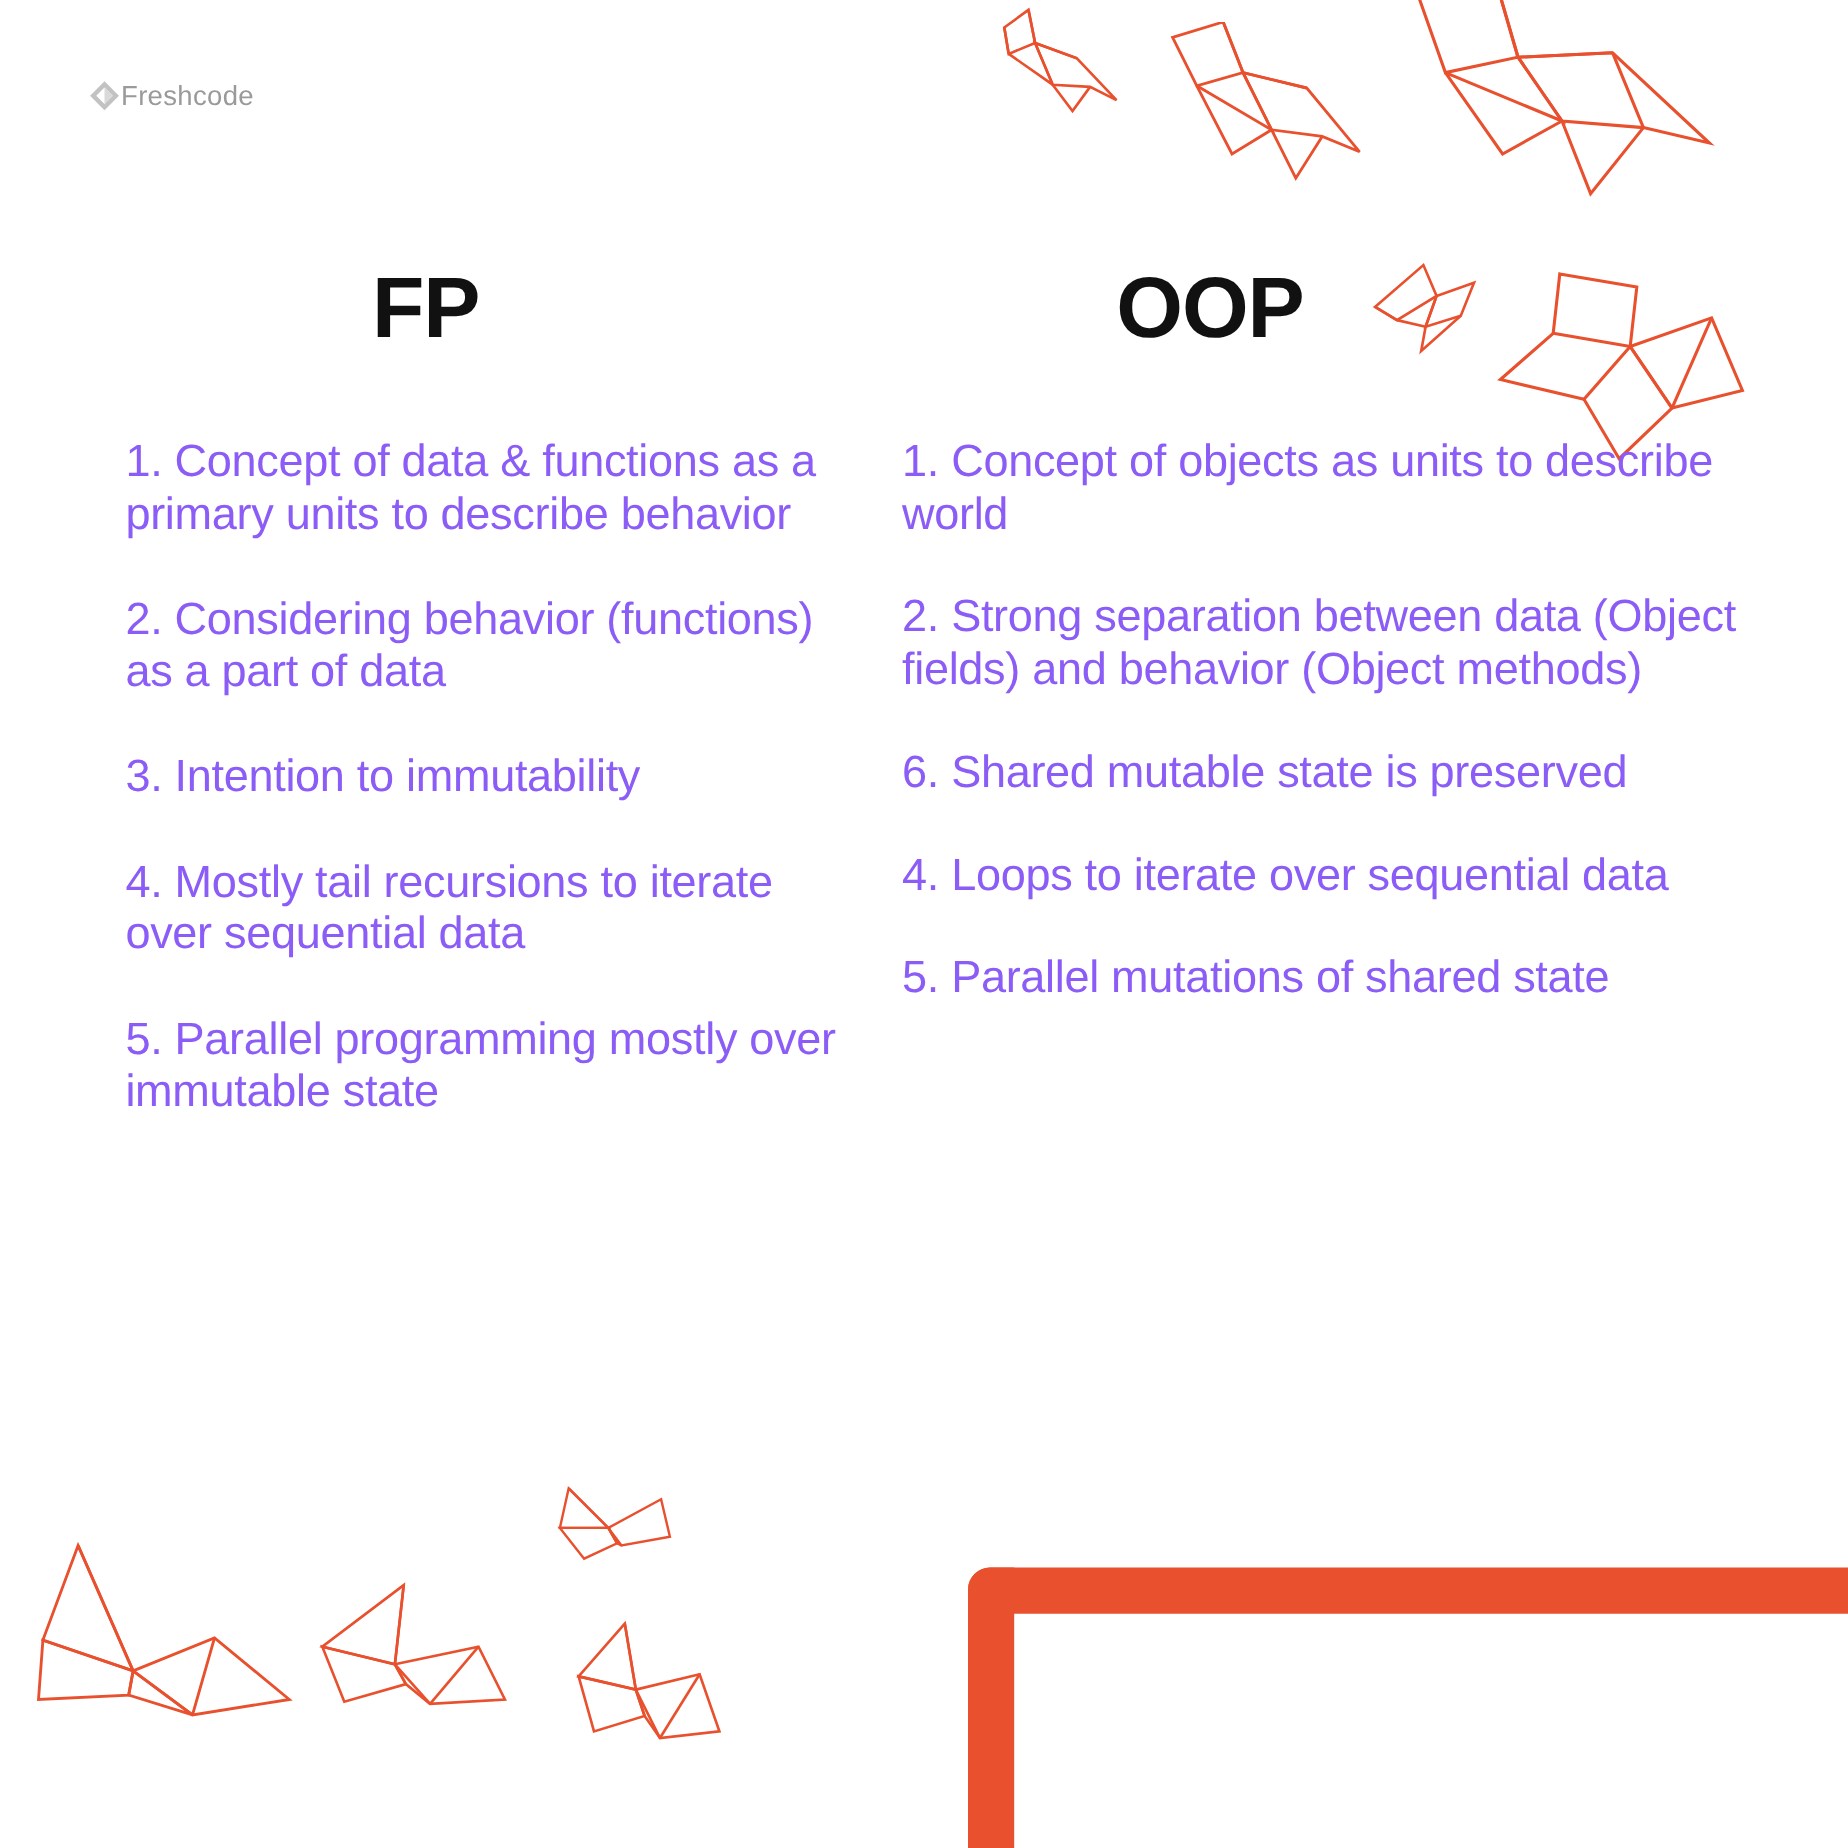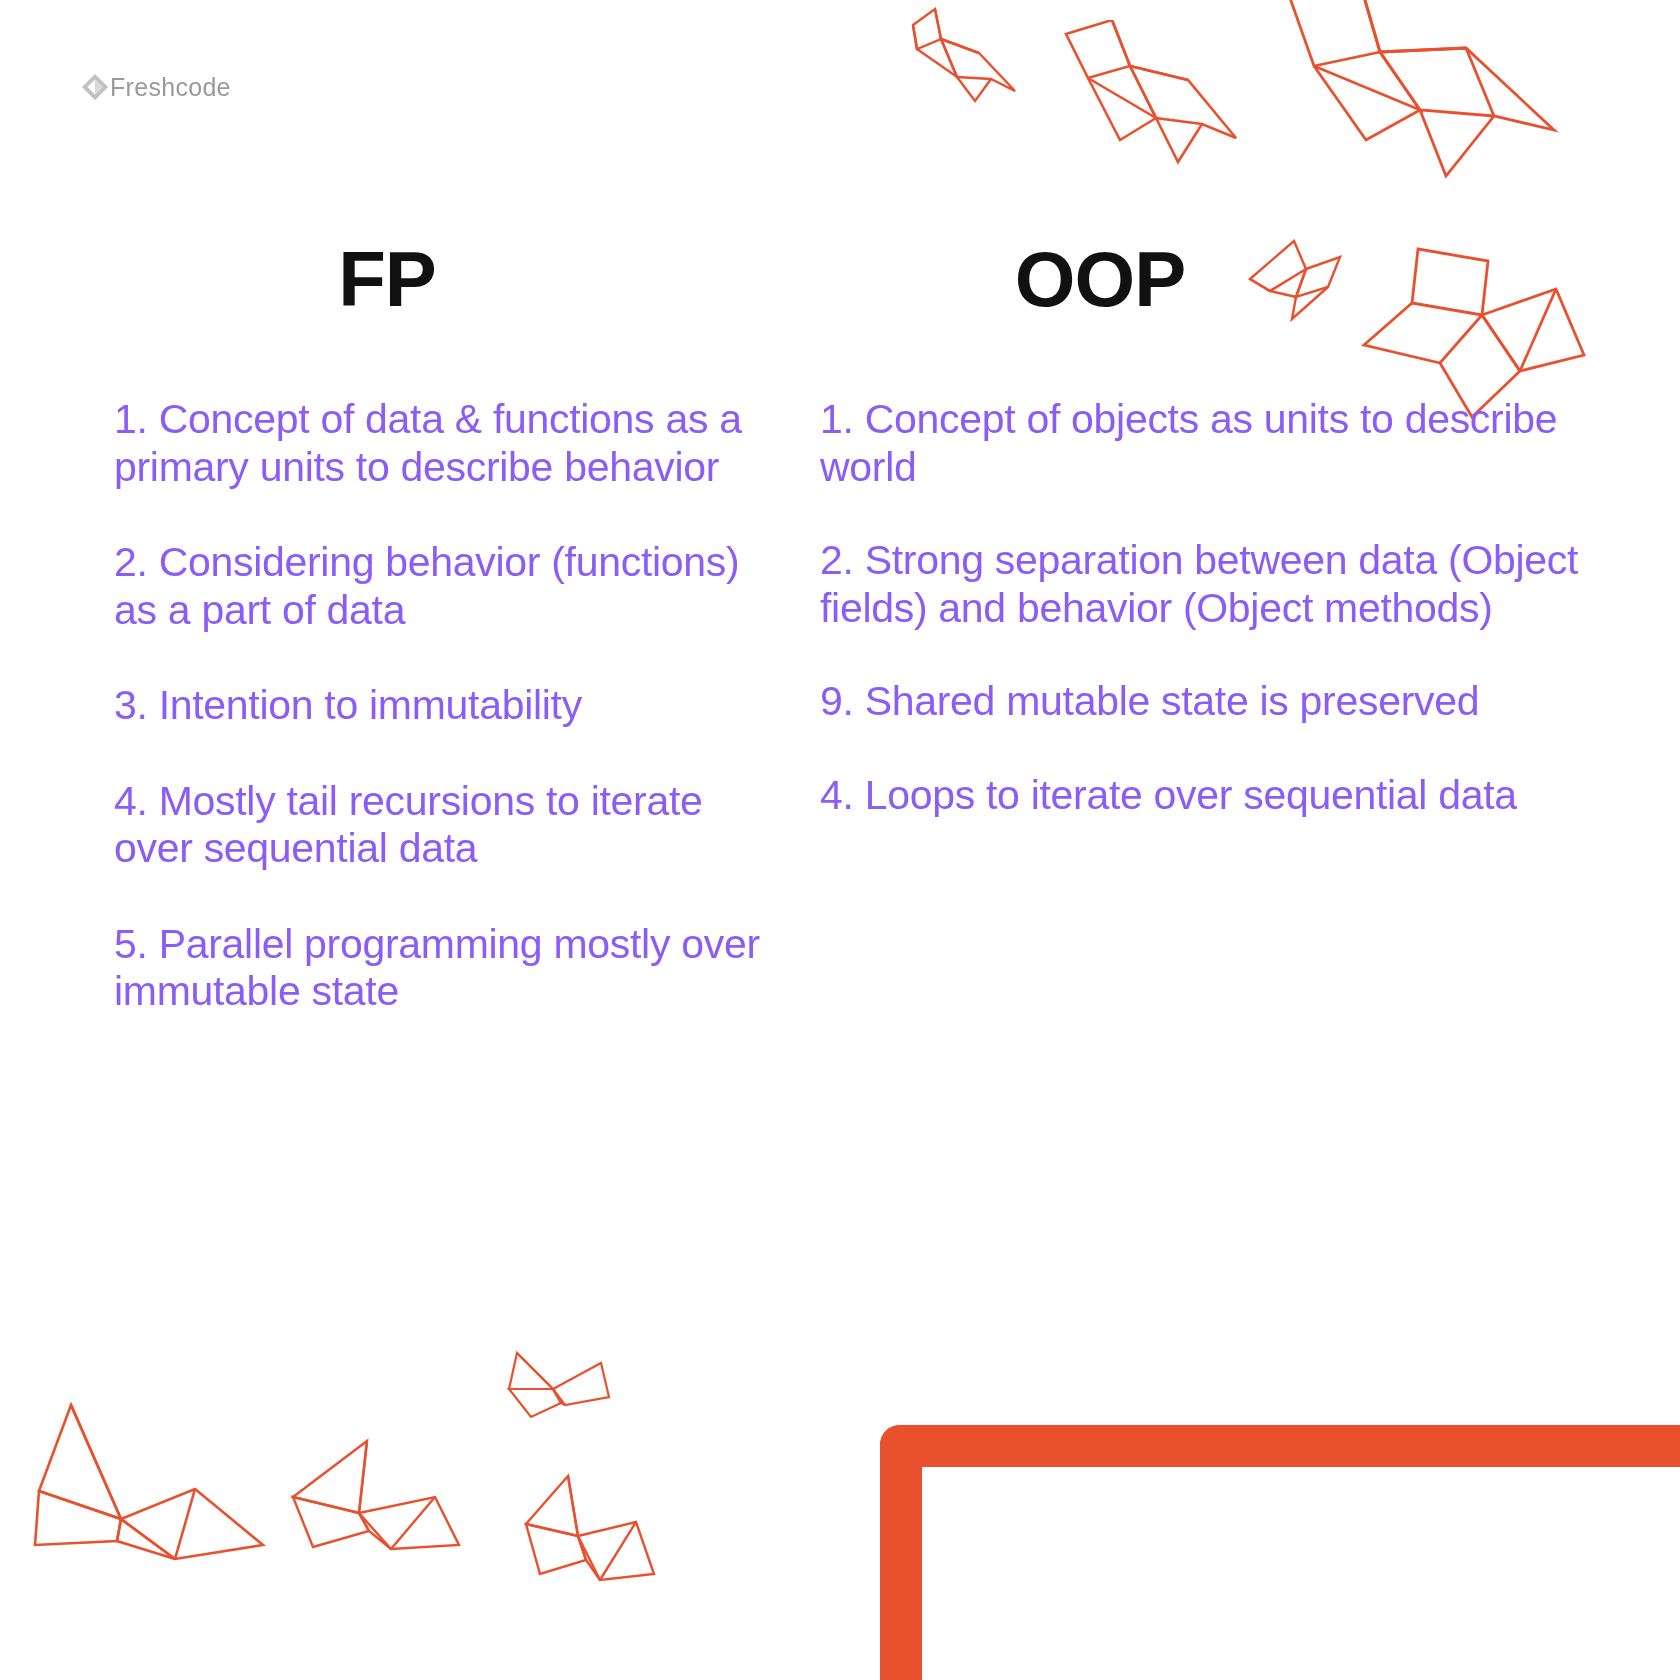--- a/index.html
+++ b/index.html
@@ -204,22 +204,23 @@
       <div class="item">1. Concept of data &amp; functions as a primary units to describe behavior</div>
       <div class="item">2. Considering behavior (functions) as a part of data</div>
       <div class="item">3. Intention to immutability</div>
       <div class="item">4. Mostly tail recursions to iterate over sequential data</div>
       <div class="item">5. Parallel programming mostly over immutable state</div>
     </div>
     <div class="col col-right">
       <div class="col-title">OOP</div>
       <div class="item">1. Concept of objects as units to describe world</div>
       <div class="item">2. Strong separation between data (Object fields) and behavior (Object methods)</div>
-      <div class="item">9. Shared mutable state is preserved</div>
+      <div class="item">6. Shared mutable state is preserved</div>
       <div class="item">4. Loops to iterate over sequential data</div>
+      <div class="item">5. Parallel mutations of shared state</div>
     </div>
   </div>
 
   <svg class="origami o-bf-1" width="250" height="200" viewBox="0 0 250 200">
     <g fill="none" stroke="#e8502e" stroke-width="2.6">
       <path d="M46 10 L14 96 L96 124 Z"></path>
       <path d="M96 124 L14 96 L10 150 L92 146 Z"></path>
       <path d="M96 124 L170 94 L238 150 L150 164 Z"></path>
       <path d="M96 124 L150 164 L92 146 Z"></path>
       <path d="M46 10 L96 124"></path>

